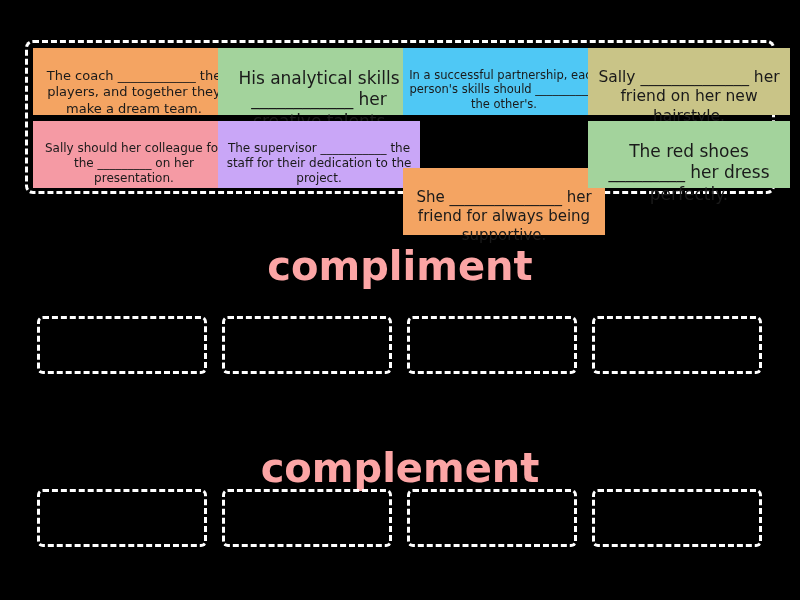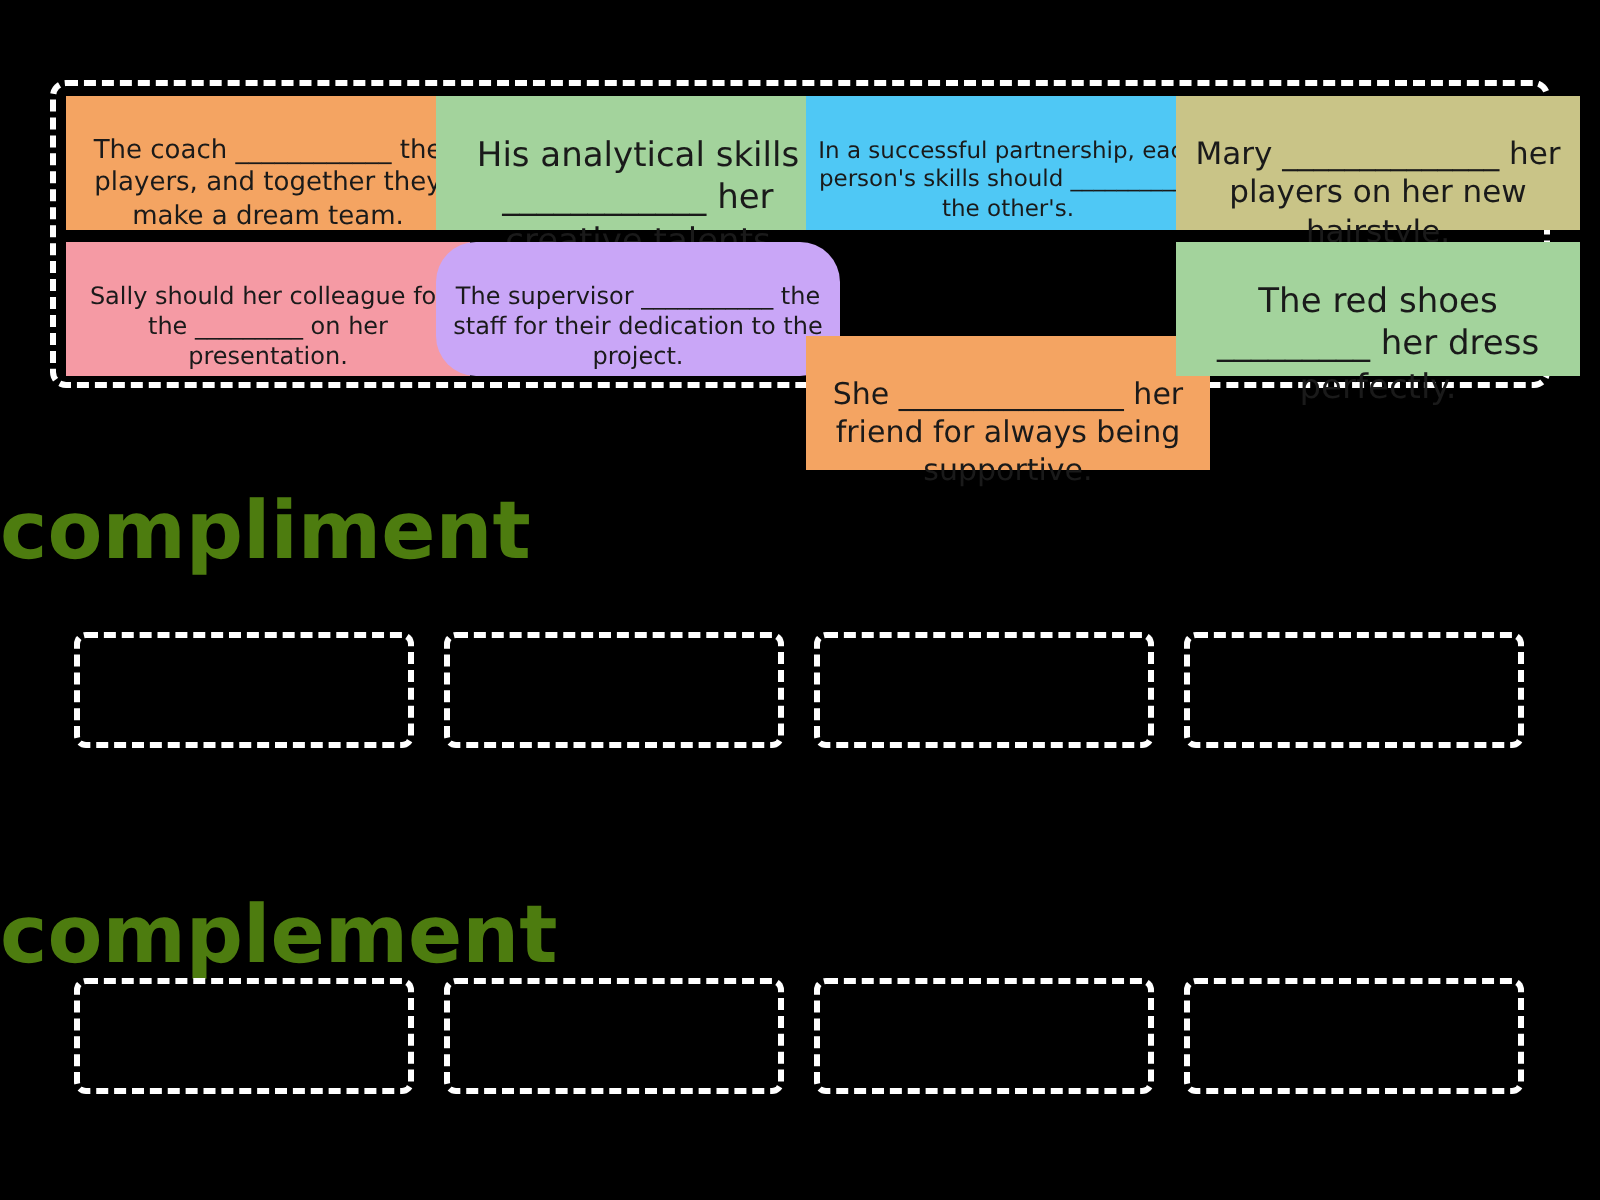--- a/index.html
+++ b/index.html
@@ -1,43 +1,43 @@
 <!DOCTYPE html>
 <html><head>
 <meta charset="utf-8">
 <style>
   html, body { margin:0; padding:0; }
   body { width:800px; height:600px; background:#000; position:relative; overflow:hidden; font-family:"DejaVu Sans", sans-serif; }
   .tray { position:absolute; left:25px; top:40px; width:750px; height:154px; border:3px dashed #fff; border-radius:8px; box-sizing:border-box; }
   .card { position:absolute; width:202px; height:67px; display:flex; align-items:flex-start; justify-content:center; text-align:center; color:#1a1a1a; line-height:1.25; box-sizing:border-box; padding:20px 4px; cursor:grab; }
   .card span { display:block; }
-  .heading { position:absolute; left:0; width:800px; color:#4d7c0f; font-weight:bold; font-size:40px; }
+  .heading { position:absolute; left:0; width:800px; text-align:center; color:#fca5a5; font-weight:bold; font-size:40px; }
   .slot { position:absolute; width:170px; height:58px; border:3px dashed #fff; border-radius:6px; box-sizing:border-box; }
 </style>
 </head>
 <body>
 
 <div class="tray"></div>
 
 <div class="card" style="left: 33px; top: 48px; background: rgb(244, 164, 98); font-size: 13px;">
     <span>The coach ____________ the players, and together they make a dream team.</span>
   </div>
 <div class="card" style="left: 218px; top: 48px; background: rgb(163, 211, 156); font-size: 17px;">
     <span>His analytical skills ____________ her creative talents perfectly.</span>
   </div>
 <div class="card" style="left: 403px; top: 48px; background: rgb(79, 200, 245); font-size: 11.5px;">
     <span>In a successful partnership, each person's skills should ___________ the other's.</span>
   </div>
 <div class="card" style="left: 588px; top: 48px; background: rgb(201, 196, 135); font-size: 15.5px;">
-    <span>Mary ______________ her players on her new hairstyle.</span>
+    <span>Sally ______________ her friend on her new hairstyle.</span>
   </div>
 <div class="card" style="left: 33px; top: 121px; background: rgb(245, 154, 164); font-size: 12px;">
     <span>Sally should her colleague for the _________ on her presentation.</span>
   </div>
-<div class="card" style="left: 218px; top: 121px; background: rgb(201, 166, 247); font-size: 12px; border-radius: 20px;">
+<div class="card" style="left: 218px; top: 121px; background: rgb(201, 166, 247); font-size: 12px;">
     <span>The supervisor ___________ the staff for their dedication to the project.</span>
   </div>
 <div class="card" style="left: 403px; top: 121px; background: rgb(244, 164, 98); font-size: 15px; margin-top: 47px;">
     <span>She _______________ her friend for always being supportive.</span>
   </div>
 <div class="card" style="left: 588px; top: 121px; background: rgb(163, 211, 156); font-size: 17px;">
     <span>The red shoes _________ her dress perfectly.</span>
   </div>
 
 <div class="heading" style="top:243px;">compliment</div>

